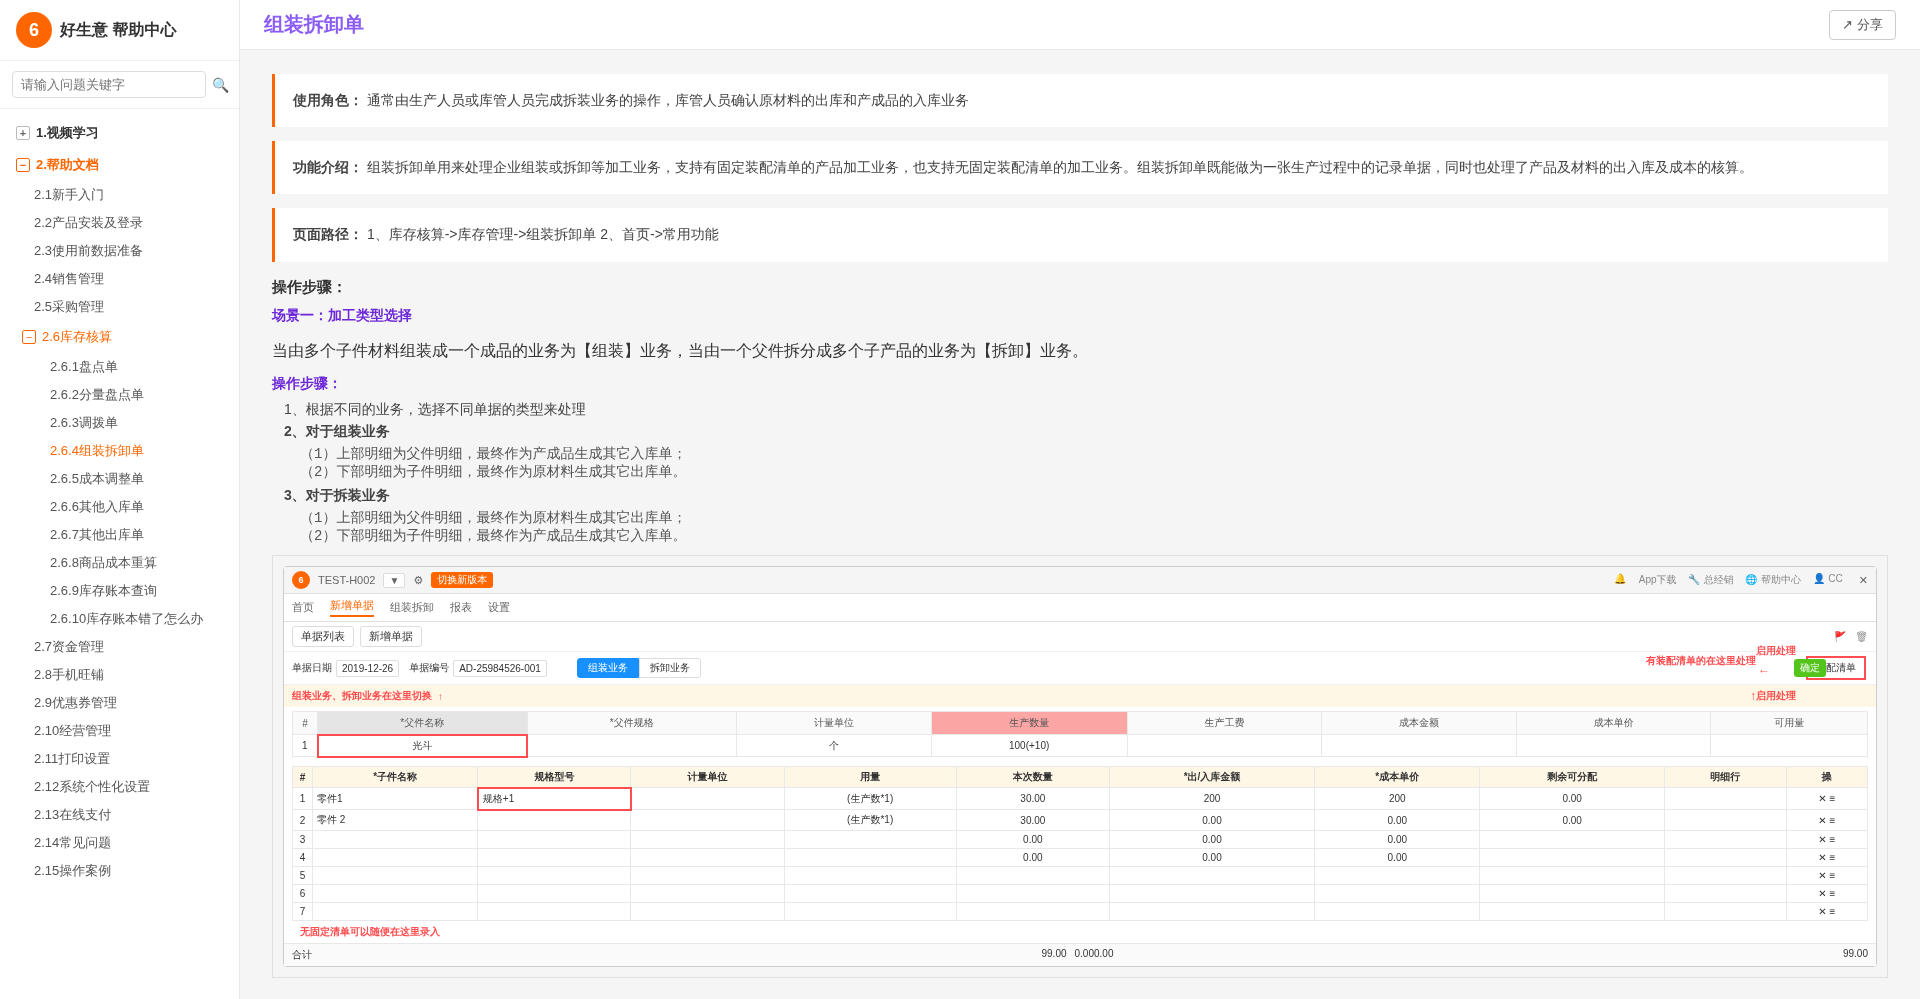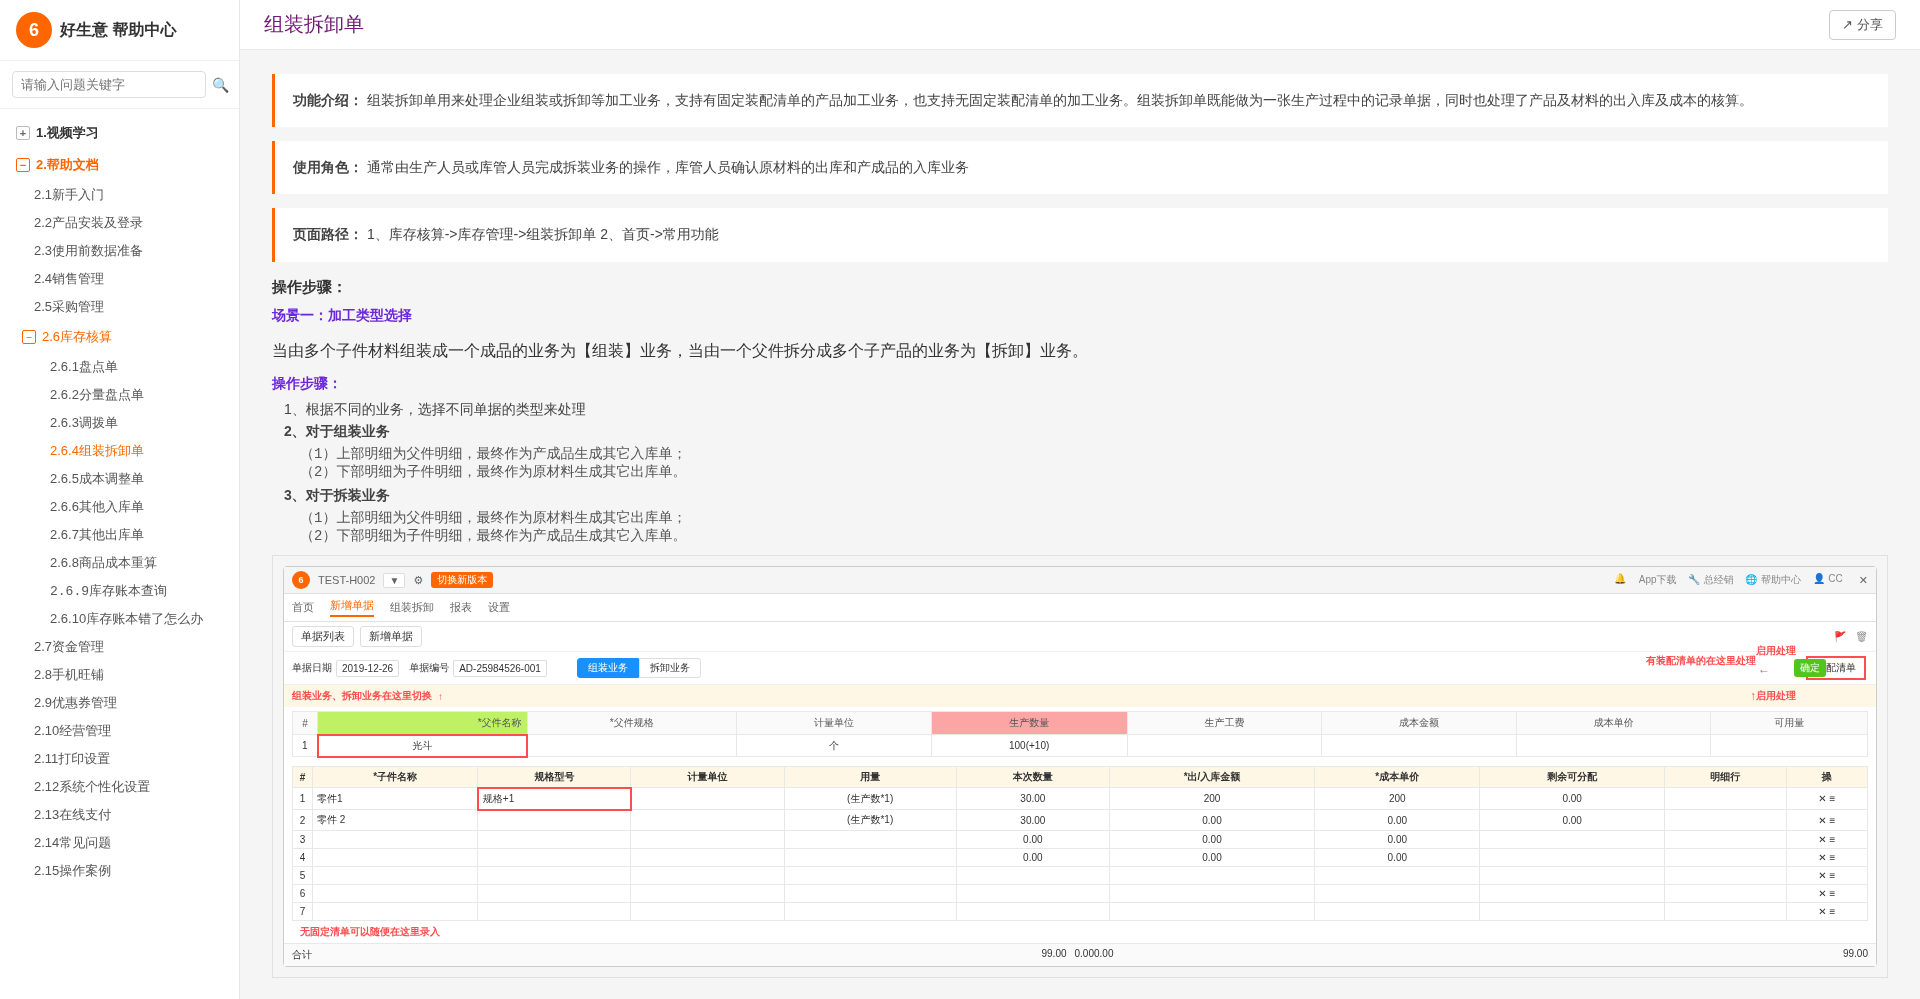--- a/index.html
+++ b/index.html
@@ -106,22 +106,22 @@
       background: #fff;
       border-bottom: 1px solid #e8e8e8;
       padding: 0 24px;
       height: 50px;
       display: flex;
       align-items: center;
       justify-content: space-between;
     }
     #page-title {
       font-size: 20px;
-      font-weight: 400;
-      color: #701a75;
+      font-weight: 700;
+      color: #8b5cf6;
     }
     #share-btn {
       display: flex;
       align-items: center;
       gap: 4px;
       border: 1px solid #ccc;
       border-radius: 4px;
       padding: 5px 12px;
       cursor: pointer;
       font-size: 13px;
@@ -239,21 +239,21 @@
 
       <div>
         <div class="nav-sub" style="padding-left:50px;">2.6.1盘点单</div>
         <div class="nav-sub" style="padding-left:50px;">2.6.2分量盘点单</div>
         <div class="nav-sub" style="padding-left:50px;">2.6.3调拨单</div>
         <div class="nav-sub active" style="padding-left:50px;">2.6.4组装拆卸单</div>
         <div class="nav-sub" style="padding-left:50px;">2.6.5成本调整单</div>
         <div class="nav-sub" style="padding-left:50px;">2.6.6其他入库单</div>
         <div class="nav-sub" style="padding-left:50px;">2.6.7其他出库单</div>
         <div class="nav-sub" style="padding-left:50px;">2.6.8商品成本重算</div>
-        <div class="nav-sub" style="padding-left:50px;font-family:Liberation Mono, monospace;">2.6.9库存账本查询</div>
+        <div class="nav-sub" style="padding-left:50px;">2.6.9库存账本查询</div>
         <div class="nav-sub" style="padding-left:50px;">2.6.10库存账本错了怎么办</div>
       </div>
 
       <div class="nav-sub">2.7资金管理</div>
       <div class="nav-sub">2.8手机旺铺</div>
       <div class="nav-sub">2.9优惠券管理</div>
       <div class="nav-sub">2.10经营管理</div>
       <div class="nav-sub">2.11打印设置</div>
       <div class="nav-sub">2.12系统个性化设置</div>
       <div class="nav-sub">2.13在线支付</div>
@@ -269,27 +269,27 @@
     <h1 id="page-title">组装拆卸单</h1>
     <button id="share-btn">
       <span style="font-size:13px;">↗</span>
       <span>分享</span>
     </button>
   </div>
 
   <div id="content-area">
 
     <div class="info-box">
+      <span class="bold-text">使用角色：</span>
+      <span>通常由生产人员或库管人员完成拆装业务的操作，库管人员确认原材料的出库和产成品的入库业务</span>
+    </div>
+
+    <div class="info-box">
       <span class="bold-text">功能介绍：</span>
       <span>组装拆卸单用来处理企业组装或拆卸等加工业务，支持有固定装配清单的产品加工业务，也支持无固定装配清单的加工业务。组装拆卸单既能做为一张生产过程中的记录单据，同时也处理了产品及材料的出入库及成本的核算。</span>
-    </div>
-
-    <div class="info-box">
-      <span class="bold-text">使用角色：</span>
-      <span>通常由生产人员或库管人员完成拆装业务的操作，库管人员确认原材料的出库和产成品的入库业务</span>
     </div>
 
     <div class="info-box">
       <span class="bold-text">页面路径：</span>
       <span>1、库存核算-&gt;库存管理-&gt;组装拆卸单 2、首页-&gt;常用功能</span>
     </div>
 
     <div class="section-title">操作步骤：</div>
 
     <div>
@@ -378,21 +378,21 @@
 
           <div style="position:absolute;right:80px;color:#ff4d4f;font-size:10px;font-weight:bold;">启用处理</div>
           <div style="position:absolute;right:120px;color:#ff4d4f;font-size:12px;">↑</div>
         </div>
 
         <div style="padding:4px 8px;background:#fff;overflow-x:auto;">
           <table class="ss-table" style="width:100%;border-collapse:collapse;font-size:10px;">
             <thead>
               <tr>
                 <th style="background:#fafafa;border:1px solid #e8e8e8;padding:3px 5px;width:25px;">#</th>
-                <th style="background:#bef264;border:1px solid #e8e8e8;padding:3px 5px;text-align:right;">*父件名称</th>
+                <th style="background:#e5e5e5;border:1px solid #e8e8e8;padding:3px 5px;">*父件名称</th>
                 <th style="background:#fafafa;border:1px solid #e8e8e8;padding:4px 5px;">*父件规格</th>
                 <th style="background:#fafafa;border:1px solid #e8e8e8;padding:3px 5px;">计量单位</th>
                 <th style="background:#fca5a5;border:1px solid #e8e8e8;padding:3px 5px;">生产数量</th>
                 <th style="background:#fafafa;border:1px solid #e8e8e8;padding:3px 5px;">生产工费</th>
                 <th style="background:#fafafa;border:1px solid #e8e8e8;padding:3px 5px;">成本金额</th>
                 <th style="background:#fafafa;border:1px solid #e8e8e8;padding:3px 5px;">成本单价</th>
                 <th style="background:#fafafa;border:1px solid #e8e8e8;padding:3px 5px;">可用量</th>
               </tr>
             </thead>
             <tbody>

